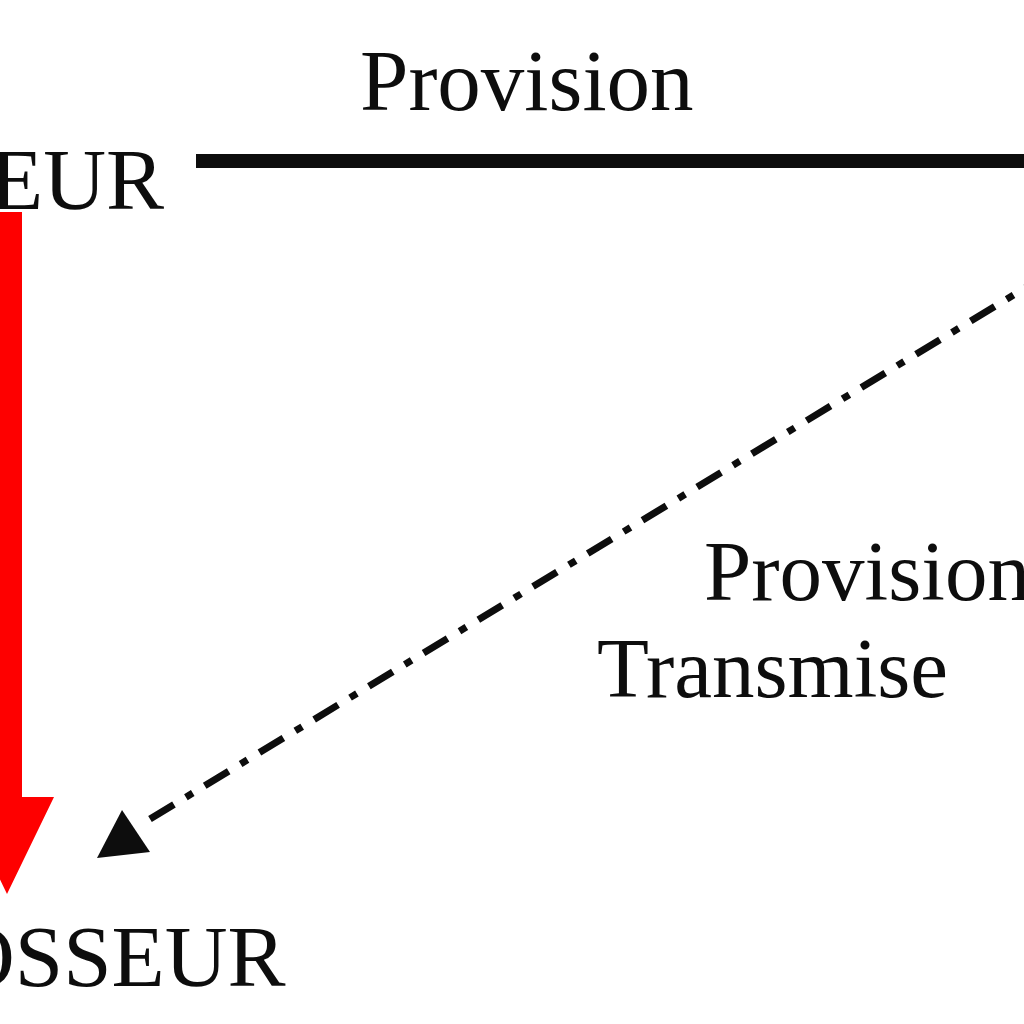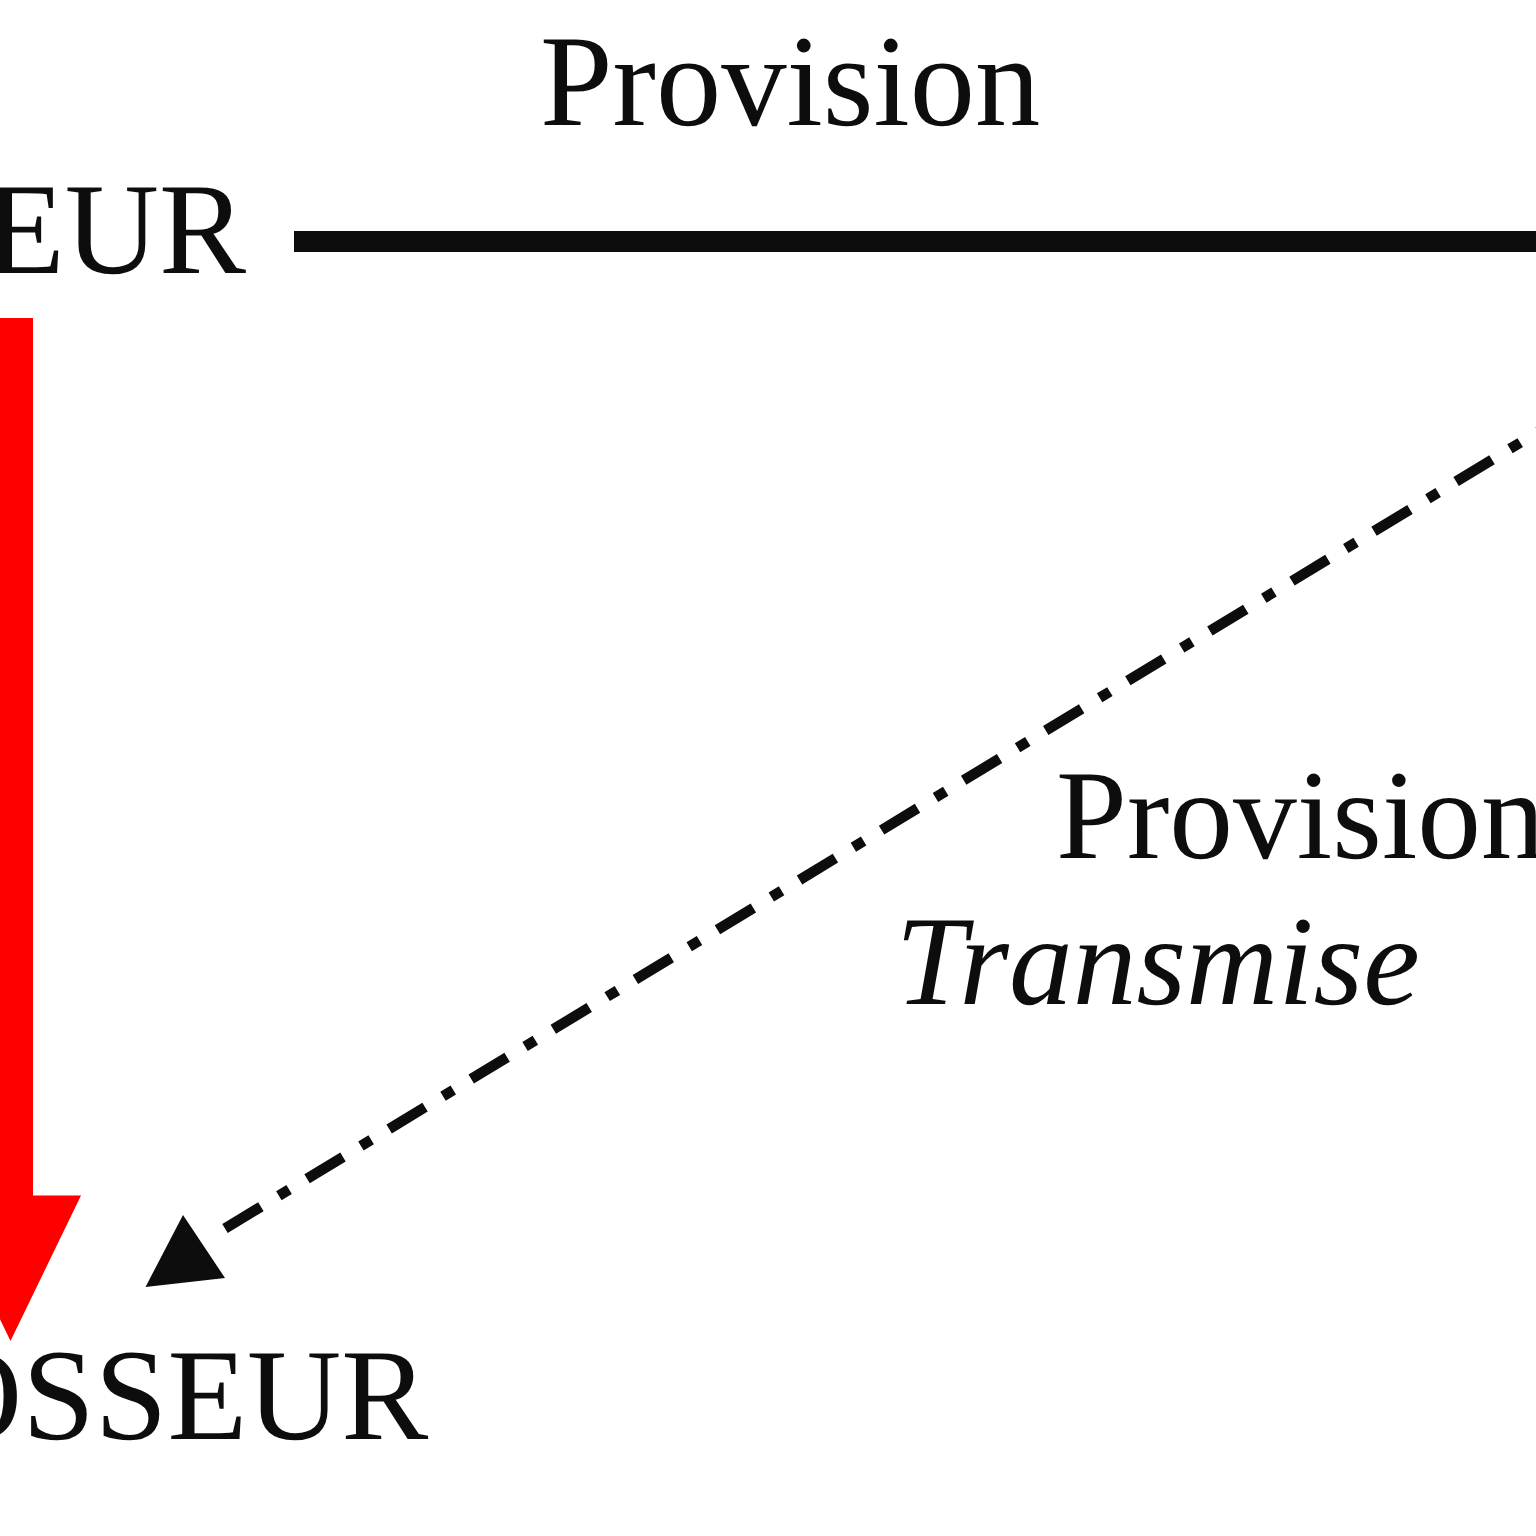--- a/index.html
+++ b/index.html
@@ -27,26 +27,27 @@
     width: 1024px;
     height: 1024px;
     display: block;
   }
   .lbl {
     position: absolute;
     color: var(--ink, #111111);
     line-height: 1;
     white-space: nowrap;
     user-select: none;
+    margin-top: 27px;
   }
   .lbl-top-provision   { left: 360px;  top: 10px;  font-size: 87px; }
   .lbl-eur             { left: -10px;  top: 109px; font-size: 87px; }
   .lbl-osseur          { left: -48px;  top: 886px; font-size: 87px; }
   .lbl-prov-transmise1 { left: 704px;  top: 502px; font-size: 85px; }
-  .lbl-prov-transmise2 { left: 597px;  top: 599px; font-size: 85px; font-style: italic; }
+  .lbl-prov-transmise2 { left: 597px;  top: 599px; font-size: 85px; }
 
   .provision-rule { fill: var(--ink, #0d0d0d); }
   .red-arrow      { fill: var(--red-arrow, #fe0000); }
   .dashdot        {
     stroke: var(--ink, #0d0d0d);
     stroke-width: 7;
     stroke-dasharray: 28 14 8 14;
     fill: none;
   }
   .dashdot-head   { fill: var(--ink, #0d0d0d); }

